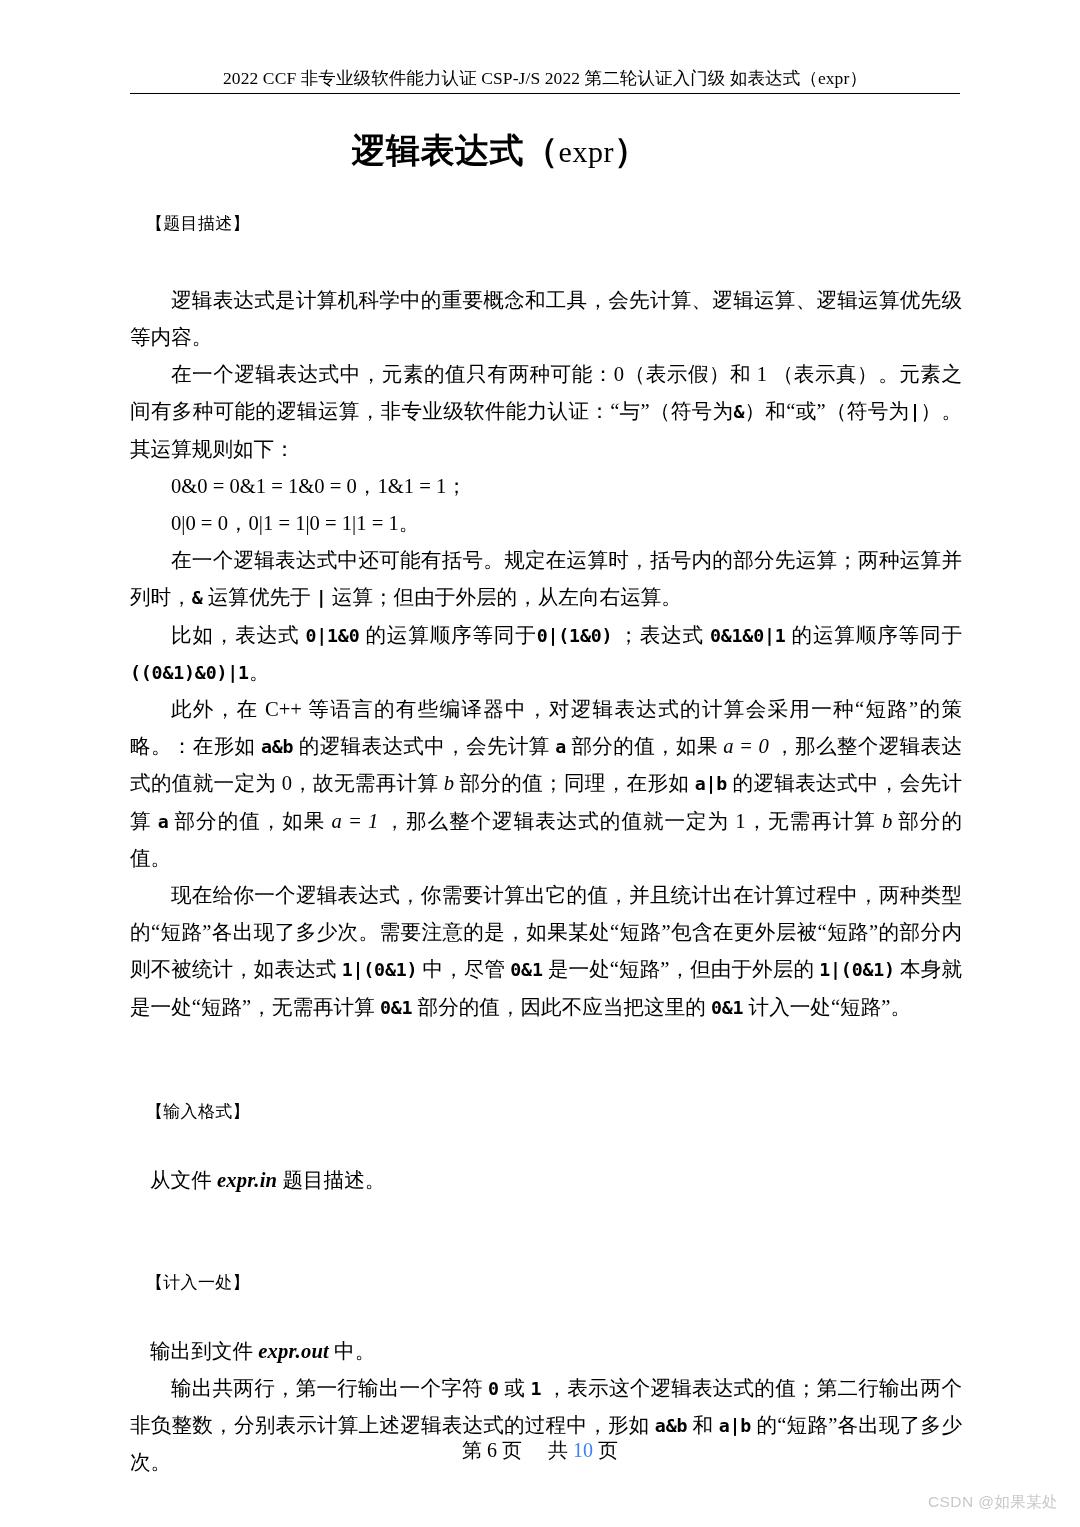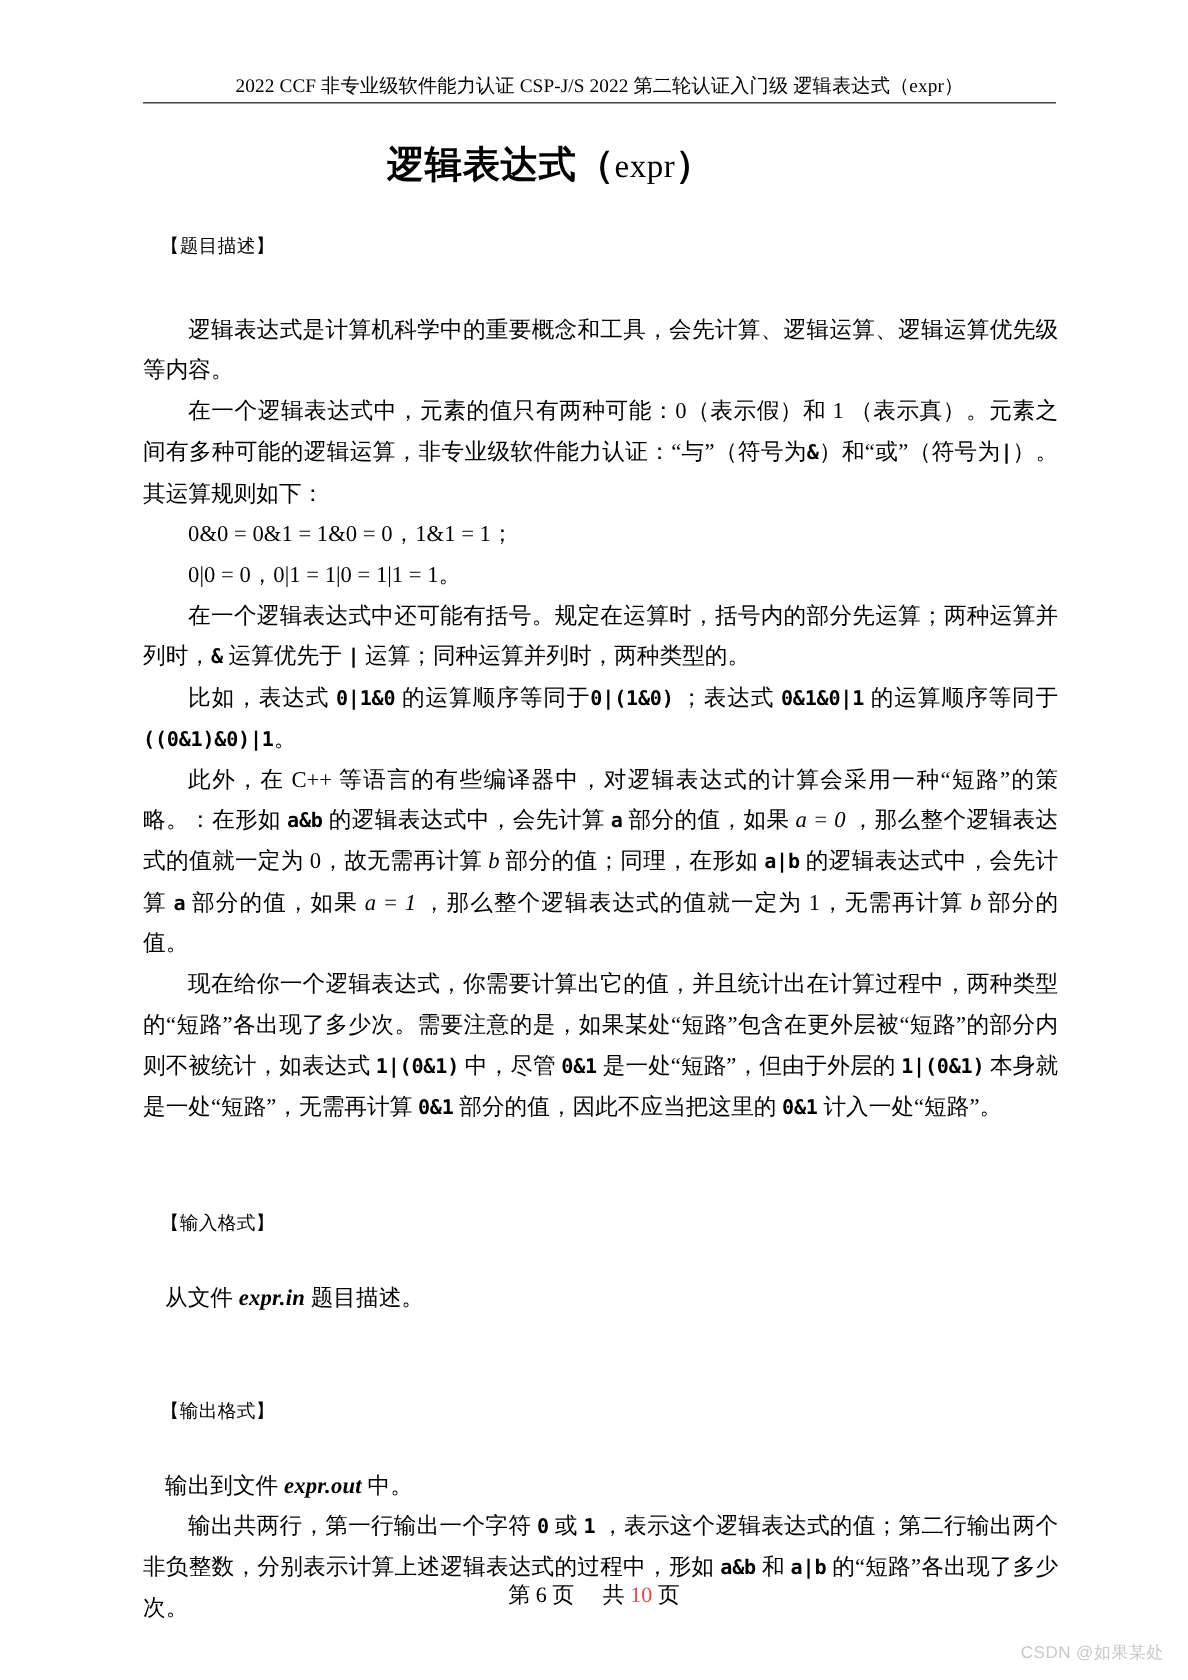--- a/index.html
+++ b/index.html
@@ -134,21 +134,21 @@
   .footer {
     position: absolute;
     left: 0;
     top: 1437px;
     width: 1080px;
     text-align: center;
     font-size: 20px;
     line-height: 1.3;
   }
   .footer .pnum { color: #000000; }
-  .footer .total { color: #ef4444; }
+  .footer .total { color: #3b82f6; }
   .footer .spacer { display: inline-block; width: 26px; }
 
   
   .watermark {
     position: absolute;
     right: 22px;
     bottom: 14px;
     font-family: "Liberation Sans", "DejaVu Sans", sans-serif;
     font-size: 15.5px;
     color: #c9c9c9;
@@ -156,56 +156,56 @@
     white-space: nowrap;
   }
 </style>
 </head>
 <body>
 
 <div class="page">
 
   <div class="runhead">
     <span class="runhead-left">2022 CCF 非专业级软件能力认证 CSP-J/S 2022 第二轮认证</span>
-    <span class="runhead-right">入门级 逻辑表达式（expr）</span>
+    <span class="runhead-right">入门级 如表达式（expr）</span>
   </div>
   <div class="runrule"></div>
 
   <div class="doc-title"><span>逻辑表达式</span><span>（</span><span class="mono-lite">expr</span><span>）</span></div>
 
   <div class="body">
 
     <h2 class="sec">【题目描述】</h2>
     <div class="sp-desc-head"></div>
 
     <p class="para">逻辑表达式是计算机科学中的重要概念和工具，会先计算、逻辑运算、逻辑运算优先级等内容。</p>
 
     <p class="para"><span>在一个逻辑表达式中，元素的值只有两种可能：</span><span class="mathup">0</span><span>（表示假）和 </span><span class="mathup">1</span><span> （表示真）。元素之间有多种可能的逻辑运算，非专业级软件能力认证：“与”（符号为</span><span class="code">&amp;</span><span>）和“或”（符号为</span><span class="code">|</span><span>）。其运算规则如下：</span></p>
 
     <p class="formula-line"><span class="formula">0&amp;0 = 0&amp;1 = 1&amp;0 = 0，1&amp;1 = 1；</span></p>
 
     <p class="formula-line"><span class="formula">0|0 = 0，0|1 = 1|0 = 1|1 = 1。</span></p>
 
-    <p class="para"><span>在一个逻辑表达式中还可能有括号。规定在运算时，括号内的部分先运算；两种运算并列时，</span><span class="code">&amp;</span><span> 运算优先于 </span><span class="code">|</span><span> 运算；同种运算并列时，两种类型的。</span></p>
+    <p class="para"><span>在一个逻辑表达式中还可能有括号。规定在运算时，括号内的部分先运算；两种运算并列时，</span><span class="code">&amp;</span><span> 运算优先于 </span><span class="code">|</span><span> 运算；但由于外层的，从左向右运算。</span></p>
 
     <p class="para"><span>比如，表达式 </span><span class="code">0|1&amp;0</span><span> 的运算顺序等同于</span><span class="code">0|(1&amp;0)</span><span> ；表达式 </span><span class="code">0&amp;1&amp;0|1</span><span> 的运算顺序等同于 </span><span class="code">((0&amp;1)&amp;0)|1</span><span>。</span></p>
 
     <p class="para"><span>此外，在 C++ 等语言的有些编译器中，对逻辑表达式的计算会采用一种“短路”的策略。：在形如 </span><span class="code">a&amp;b</span><span> 的逻辑表达式中，会先计算 </span><span class="code">a</span><span> 部分的值，如果 </span><span class="math">a = 0</span><span> ，那么整个逻辑表达式的值就一定为 </span><span class="mathup">0</span><span>，故无需再计算 </span><span class="math">b</span><span> 部分的值；同理，在形如 </span><span class="code">a|b</span><span> 的逻辑表达式中，会先计算 </span><span class="code">a</span><span> 部分的值，如果 </span><span class="math">a = 1</span><span> ，那么整个逻辑表达式的值就一定为 </span><span class="mathup">1</span><span>，无需再计算 </span><span class="math">b</span><span> 部分的值。</span></p>
 
     <p class="para"><span>现在给你一个逻辑表达式，你需要计算出它的值，并且统计出在计算过程中，两种类型的“短路”各出现了多少次。需要注意的是，如果某处“短路”包含在更外层被“短路”的部分内则不被统计，如表达式 </span><span class="code">1|(0&amp;1)</span><span> 中，尽管 </span><span class="code">0&amp;1</span><span> 是一处“短路”，但由于外层的 </span><span class="code">1|(0&amp;1)</span><span> 本身就是一处“短路”，无需再计算 </span><span class="code">0&amp;1</span><span> 部分的值，因此不应当把这里的 </span><span class="code">0&amp;1</span><span> 计入一处“短路”。</span></p>
 
     <div class="gap-in-head"></div>
     <h2 class="sec">【输入格式】</h2>
     <div class="gap-in-body"></div>
 
     <p class="para indent1"><span>从文件 </span><span class="fname">expr.in</span><span> 题目描述。</span></p>
 
 
     <div class="gap-out-head"></div>
-    <h2 class="sec">【输出格式】</h2>
+    <h2 class="sec">【计入一处】</h2>
     <div class="gap-out-body"></div>
 
     <p class="para indent1"><span>输出到文件 </span><span class="fname">expr.out</span><span> 中。</span></p>
 
     <p class="para"><span>输出共两行，第一行输出一个字符 </span><span class="code">0</span><span> 或 </span><span class="code">1</span><span> ，表示这个逻辑表达式的值；第二行输出两个非负整数，分别表示计算上述逻辑表达式的过程中，形如 </span><span class="code">a&amp;b</span><span> 和 </span><span class="code">a|b</span><span> 的“短路”各出现了多少次。</span></p>
 
   </div>
 
   <div class="footer"><span>第</span>&nbsp;<span class="pnum">6</span>&nbsp;<span>页</span><span class="spacer"></span><span>共</span>&nbsp;<span class="total">10</span>&nbsp;<span>页</span></div>
 

